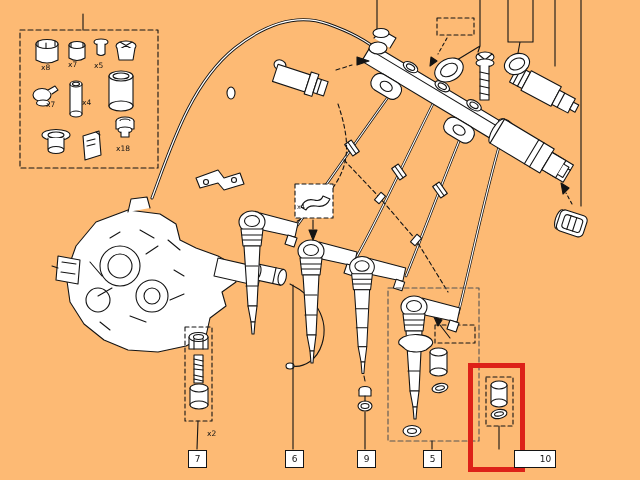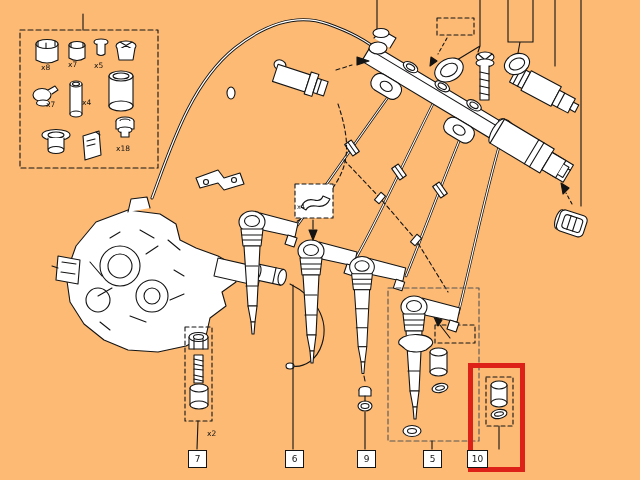--- a/index.html
+++ b/index.html
@@ -10,21 +10,21 @@
   .callout{position:absolute;width:17px;height:16px;border:1.2px solid #141414;background:#fff;
            font-size:9px;color:#141414;display:flex;align-items:center;justify-content:center;
            box-sizing:content-box;z-index:3;}
   .highlight{position:absolute;left:468px;top:363px;width:47px;height:99px;
              border:5px solid #dd2118;background:transparent;z-index:2;}
   
   .co-0{left:188px;top:450px;}
   .co-1{left:285px;top:450px;}
   .co-2{left:357px;top:450px;}
   .co-3{left:423px;top:450px;}
-  .co-4{left:467px;top:450px;width:19px;}
+  .co-4{left:514px;top:450px;width:19px;padding-left:21px;}
   
   .q-a{left:41px;top:63px;}
   .q-b{left:68px;top:60px;}
   .q-c{left:94px;top:61px;}
   .q-d{left:46px;top:100px;}
   .q-e{left:82px;top:98px;}
   .q-f{left:116px;top:144px;}
   .q-g{left:207px;top:409px;margin-top:20px;}
   .q-h{left:297px;top:203px;font-size:6.5px;}
 </style>

